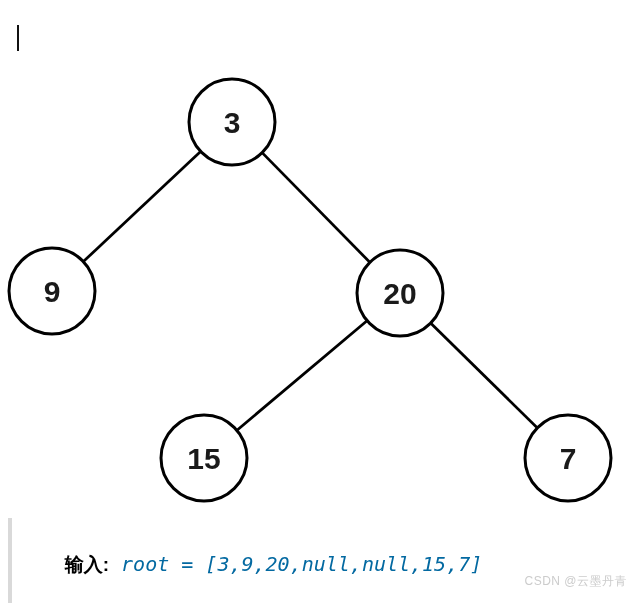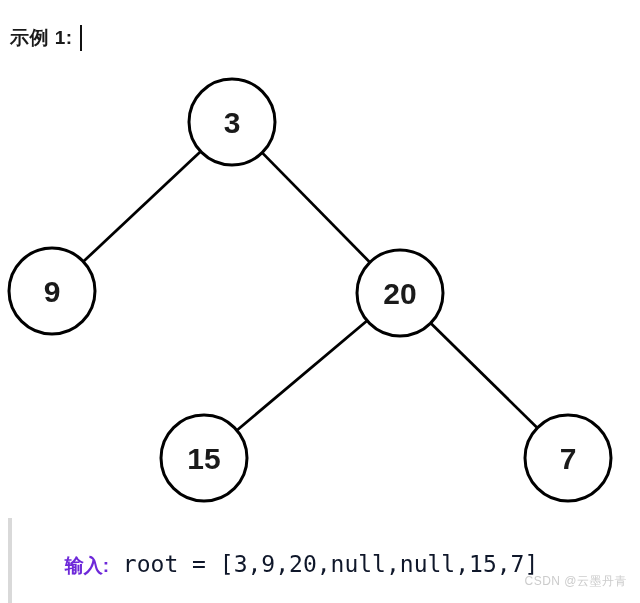--- a/index.html
+++ b/index.html
@@ -53,45 +53,45 @@
     border-left: 4px solid #d9d9d9;
     padding: 3px 0 4px 21px;
   }
   .io-line {
     font-size: 19px;
     line-height: 29px;
     white-space: pre;
   }
   .io-label {
     font-weight: bold;
-    color: #6d28d9;
+    color: #000000;
     font-family: "Liberation Sans", sans-serif;
   }
   .io-code {
     font-family: "DejaVu Sans Mono", monospace;
-    color: #0f172a;
-    font-size: 23px;
+    color: #0369a1;
+    font-size: 20px;
+    font-style: italic;
   }
   .watermark {
     position: absolute;
     right: 13px;
     top: 573px;
     font-size: 12px;
     color: #cccccc;
     letter-spacing: 0.5px;
     white-space: nowrap;
   }
 </style>
 </head>
 <body>
 
 <div class="stage">
 
   <div class="title-row">
-    <span class="title-text">示例 1:</span>
     <span class="text-cursor"></span>
   </div>
 
   <svg class="tree-svg" viewBox="0 0 640 603" xmlns="http://www.w3.org/2000/svg" id="tree-svg">
       <line x1="232" y1="122" x2="52" y2="291" stroke="#000000" stroke-width="2.75"></line>
       <line x1="232" y1="122" x2="400" y2="293" stroke="#000000" stroke-width="2.75"></line>
       <line x1="400" y1="293" x2="204" y2="458" stroke="#000000" stroke-width="2.75"></line>
       <line x1="400" y1="293" x2="568" y2="458" stroke="#000000" stroke-width="2.75"></line>
       <g>
         <circle cx="232" cy="122" r="43" fill="#ffffff" stroke="#000000" stroke-width="3"></circle>

